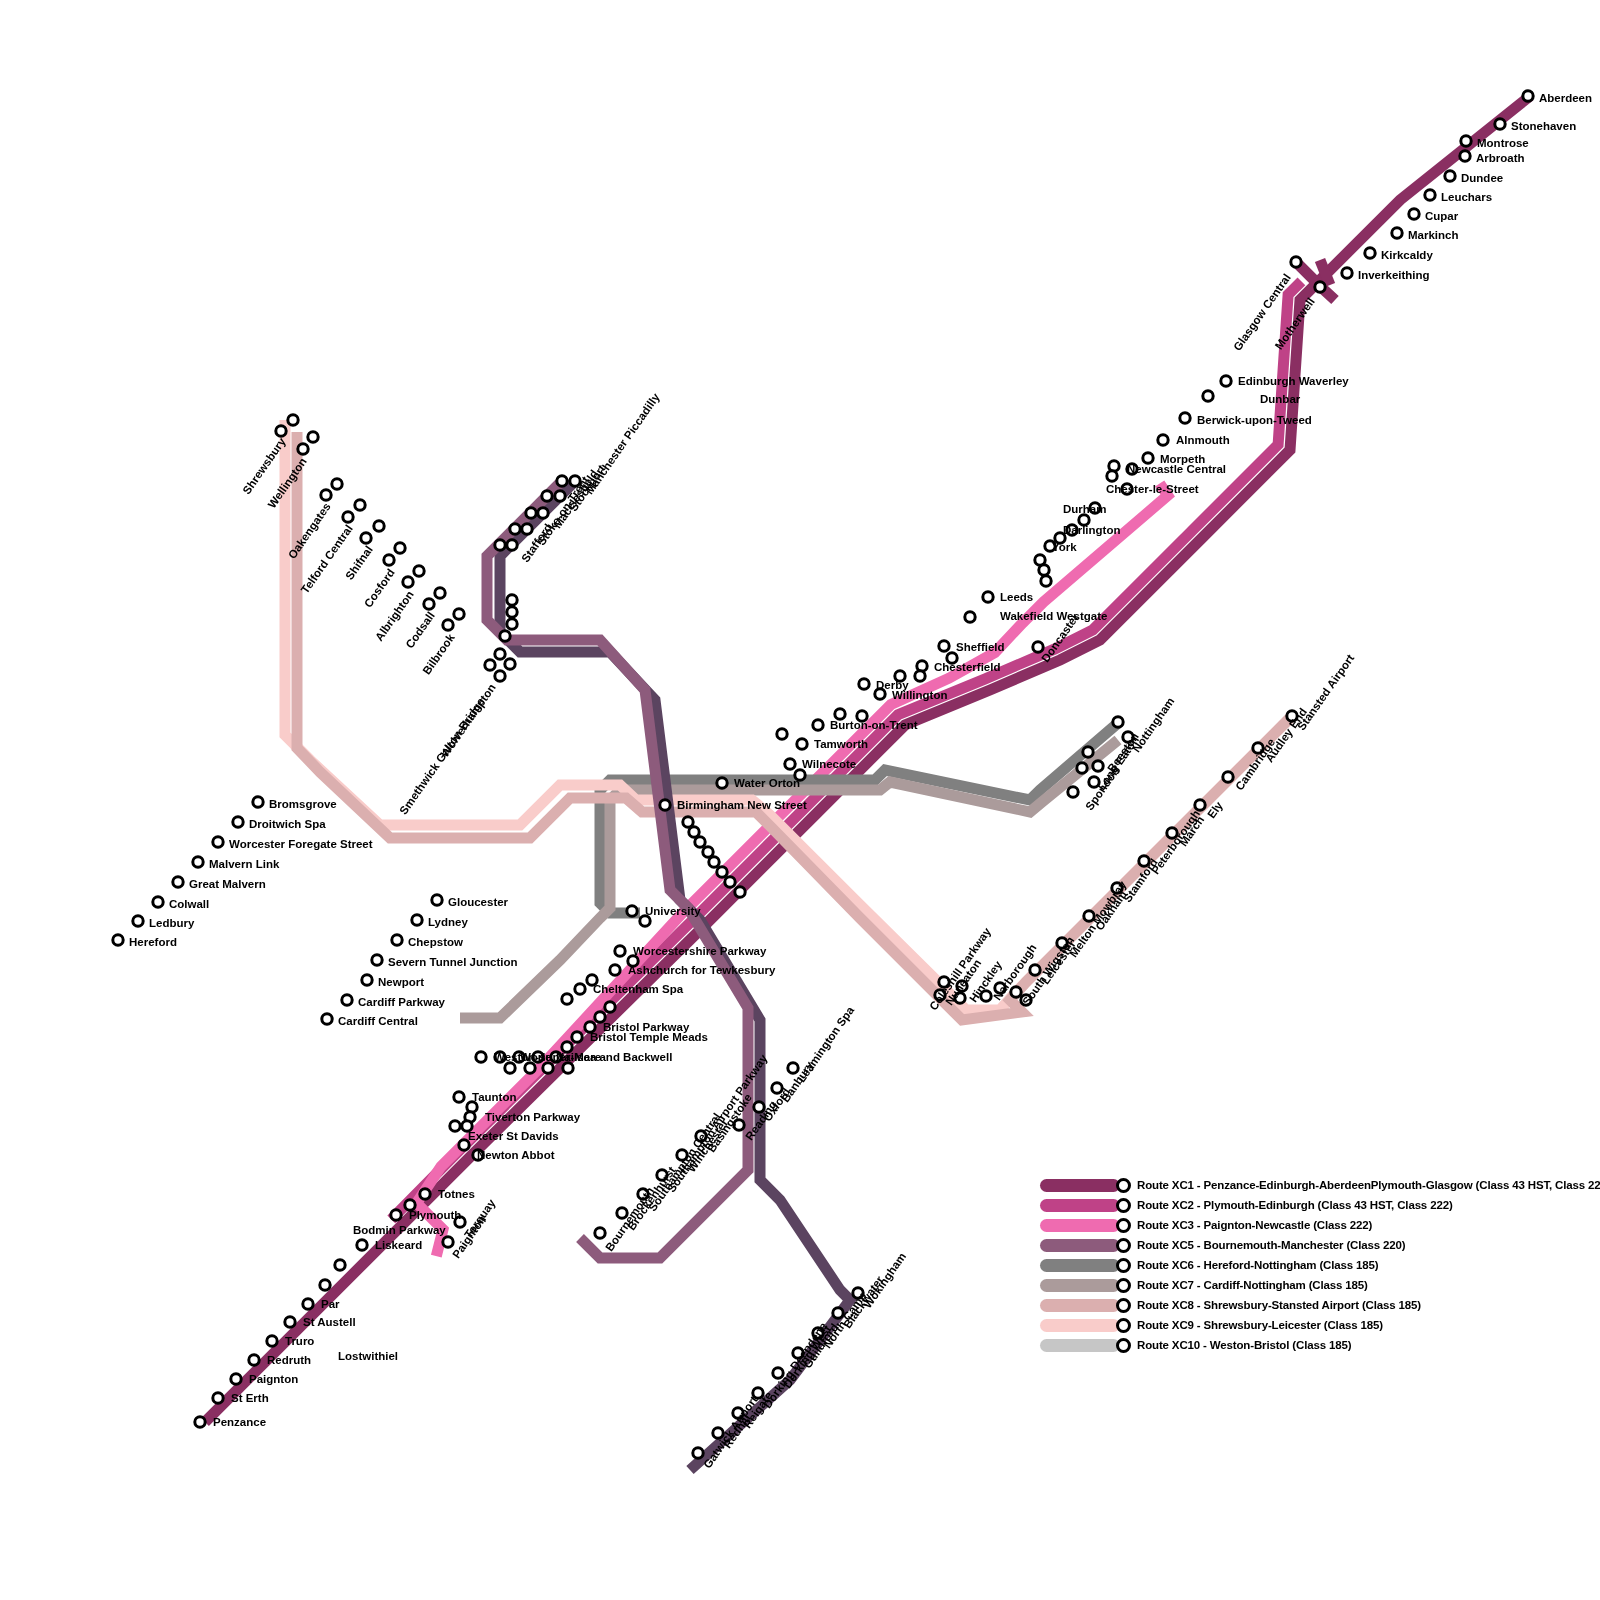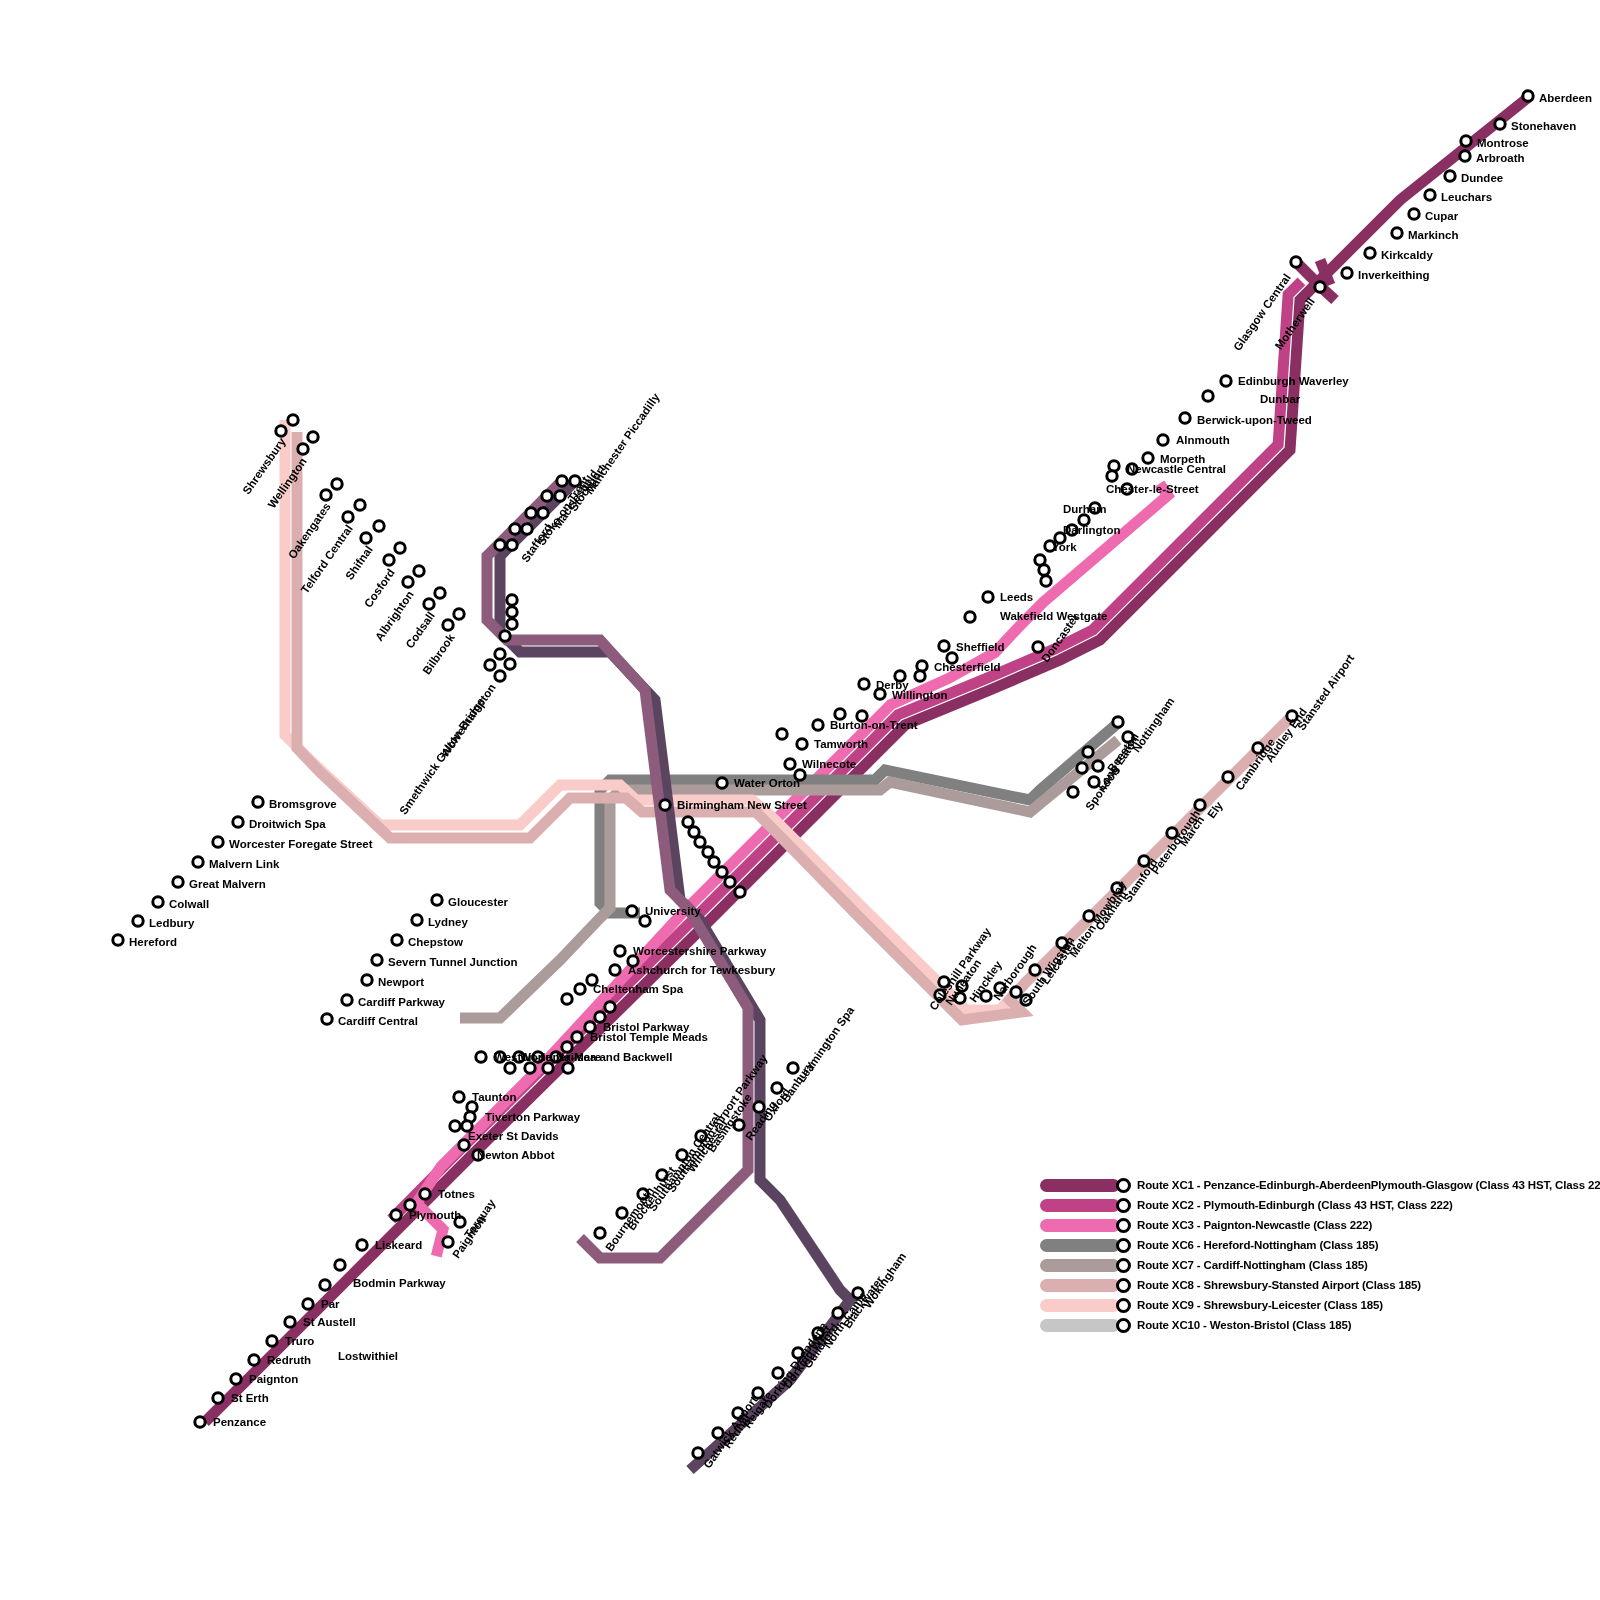--- a/index.html
+++ b/index.html
@@ -325,21 +325,21 @@
       <div class="st-label" style="left: 494px; top: 1051px; transform: rotate(0deg);">Weston-super-Mare</div>
       <div class="st-label" style="left: 520px; top: 1051px; transform: rotate(0deg);">Worle</div>
       <div class="st-label" style="left: 556px; top: 1051px; transform: rotate(0deg);">Nailsea and Backwell</div>
       <div class="st-label" style="left: 472px; top: 1091px; transform: rotate(0deg);">Taunton</div>
       <div class="st-label" style="left: 485px; top: 1111px; transform: rotate(0deg);">Tiverton Parkway</div>
       <div class="st-label" style="left: 468px; top: 1130px; transform: rotate(0deg);">Exeter St Davids</div>
       <div class="st-label" style="left: 477px; top: 1149px; transform: rotate(0deg);">Newton Abbot</div>
       <div class="st-label" style="left: 438px; top: 1188px; transform: rotate(0deg);">Totnes</div>
       <div class="st-label" style="left: 409px; top: 1209px; transform: rotate(0deg);">Plymouth</div>
       <div class="st-label" style="left: 375px; top: 1239px; transform: rotate(0deg);">Liskeard</div>
-      <div class="st-label" style="left: 353px; top: 1277px; transform: rotate(0deg);">Bodmin Parkway</div>
+      <div class="st-label" style="left: 353px; top: 1224px; transform: rotate(0deg);">Bodmin Parkway</div>
       <div class="st-label" style="left: 338px; top: 1322px; transform: rotate(0deg); margin-top: 28px;">Lostwithiel</div>
       <div class="st-label" style="left: 321px; top: 1298px; transform: rotate(0deg);">Par</div>
       <div class="st-label" style="left: 303px; top: 1316px; transform: rotate(0deg);">St Austell</div>
       <div class="st-label" style="left: 285px; top: 1335px; transform: rotate(0deg);">Truro</div>
       <div class="st-label" style="left: 267px; top: 1354px; transform: rotate(0deg);">Redruth</div>
       <div class="st-label" style="left: 249px; top: 1373px; transform: rotate(0deg);">Paignton</div>
       <div class="st-label" style="left: 231px; top: 1392px; transform: rotate(0deg);">St Erth</div>
       <div class="st-label" style="left: 213px; top: 1416px; transform: rotate(0deg);">Penzance</div>
       <div class="st-label" style="left: 467px; top: 1231px; transform: rotate(-55deg);">Torquay</div>
       <div class="st-label" style="left: 455px; top: 1251px; transform: rotate(-55deg);">Paignton</div>
@@ -374,20 +374,25 @@
       <span class="legend-swatch" style="background: rgb(191, 66, 135);"></span>
       <span class="legend-dot"></span>
       <span class="legend-label">Route XC2 - Plymouth-Edinburgh (Class 43 HST, Class 222)</span>
     </div>
     <div class="legend-row">
       <span class="legend-swatch" style="background: rgb(239, 107, 176);"></span>
       <span class="legend-dot"></span>
       <span class="legend-label">Route XC3 - Paignton-Newcastle (Class 222)</span>
     </div>
     <div class="legend-row">
+      <span class="legend-swatch" style="background: rgb(141, 91, 124);"></span>
+      <span class="legend-dot"></span>
+      <span class="legend-label">Route XC5 - Bournemouth-Manchester (Class 220)</span>
+    </div>
+    <div class="legend-row">
       <span class="legend-swatch" style="background: rgb(128, 128, 128);"></span>
       <span class="legend-dot"></span>
       <span class="legend-label">Route XC6 - Hereford-Nottingham (Class 185)</span>
     </div>
     <div class="legend-row">
       <span class="legend-swatch" style="background: rgb(171, 155, 155);"></span>
       <span class="legend-dot"></span>
       <span class="legend-label">Route XC7 - Cardiff-Nottingham (Class 185)</span>
     </div>
     <div class="legend-row">

